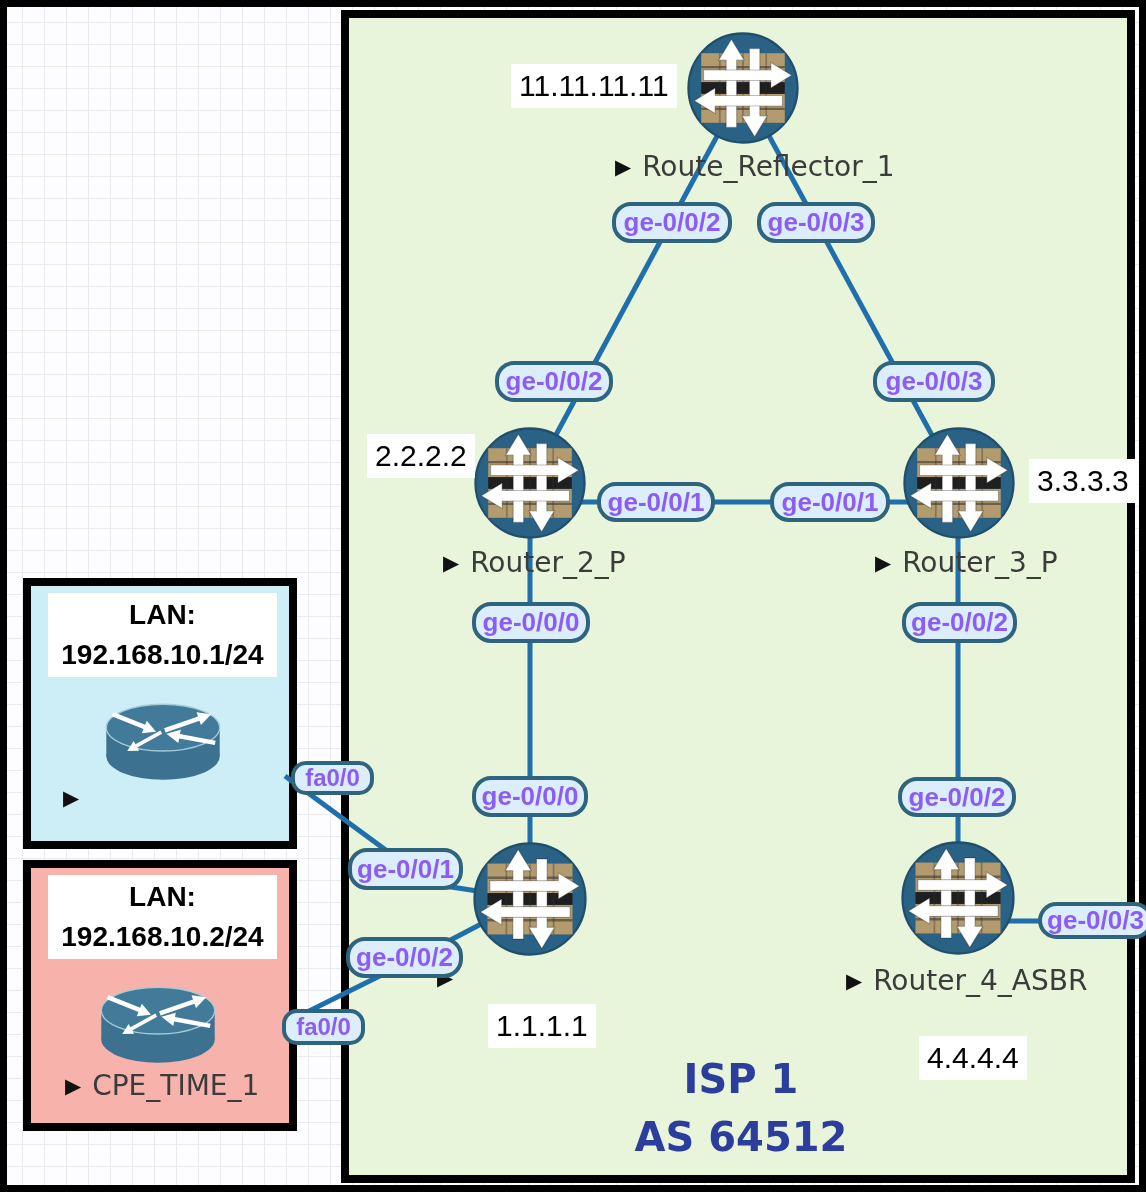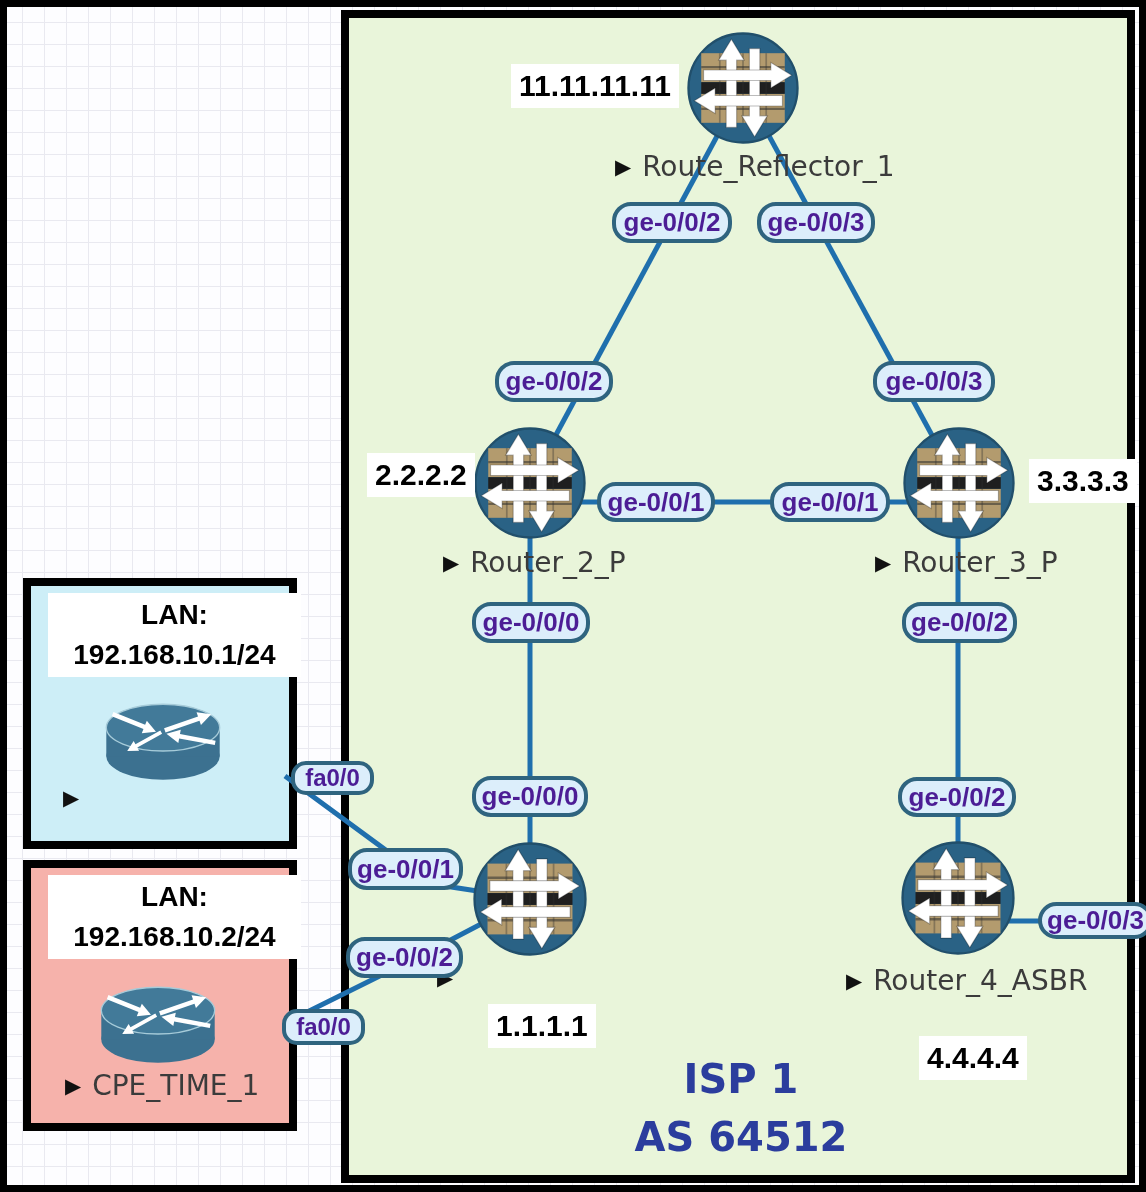--- a/index.html
+++ b/index.html
@@ -24,42 +24,42 @@
     position:absolute; left:561px; top:1050px; width:360px; z-index:2;
     text-align:center; font-weight:bold; font-size:40px; line-height:58px;
     color:#2b3d9d; font-family:"DejaVu Sans", sans-serif;
   }
   .lan-box { position:absolute; border:8px solid #000; box-sizing:border-box; z-index:2; }
   .lan-barry { left:23px; top:578px; width:274px; height:271px; background:#cdeef7; }
   .lan-time  { left:23px; top:860px; width:274px; height:271px; background:#f6b2ab; }
   .lan-title {
     position:absolute; left:17px; top:7px; width:229px; background:#ffffff;
     text-align:center; font-family:"Liberation Sans", sans-serif;
-    font-weight:bold; font-size:28px; line-height:40px; color:#000; padding:2px 12px;
+    font-weight:bold; font-size:28px; line-height:40px; color:#000; padding:2px 0;
   }
   .links { position:absolute; left:0; top:0; z-index:3; }
   .links line, .links polyline { stroke:#1f6fad; stroke-width:5; fill:none; }
   .node { position:absolute; z-index:4; }
   .pill {
     position:absolute; display:flex; align-items:center; justify-content:center;
     background:#dceefb; border:4px solid #2f647f; border-radius:19px;
     box-sizing:border-box; z-index:8; white-space:nowrap;
     font-family:"Liberation Sans", sans-serif; font-weight:bold;
-    font-size:26px; color:#4c1d95;
+    font-size:26px; color:#8b5cf6;
   }
   .pill.small { font-size:24px; border-radius:15px;margin-left:39px; }
   .node-label {
     position:absolute; z-index:6; display:flex; align-items:center;
     white-space:nowrap; font-size:28px; color:#3b3b3b;
     font-family:"DejaVu Sans", sans-serif;
   }
   .node-label .tri { color:#111; font-size:21px; margin-right:11px; }
   .ip-label {
     position:absolute; z-index:6; background:#ffffff; color:#000;
-    font-family:"Liberation Sans", sans-serif; font-weight:bold;
+    font-family:"Liberation Sans", sans-serif; font-weight:normal;
     font-size:30px; padding:5px 8px; white-space:nowrap;
   }
   svg { display:block; }
 </style>
 </head>
 <body>
 
 <div class="canvas">
 
   <svg width="0" height="0" style="position:absolute">
@@ -196,19 +196,19 @@
   </div>
   <div class="node-label" style="left:63px;top:786px">
     <span class="tri">▶</span>
   </div>
   <div class="node-label" style="left:65px;top:1069px">
     <span class="tri">▶</span>
     <span>CPE_TIME_1</span>
   </div>
 
   <div class="ip-label" style="left:511px;top:64px">11.11.11.11</div>
-  <div class="ip-label" style="left:367px;top:453px">2.2.2.2</div>
+  <div class="ip-label" style="left:367px;top:434px">2.2.2.2</div>
   <div class="ip-label" style="left:1029px;top:459px">3.3.3.3</div>
   <div class="ip-label" style="left:488px;top:1004px">1.1.1.1</div>
   <div class="ip-label" style="left:919px;top:1036px">4.4.4.4</div>
 
   <div class="frame"></div>
 </div>
 
 </body></html>

